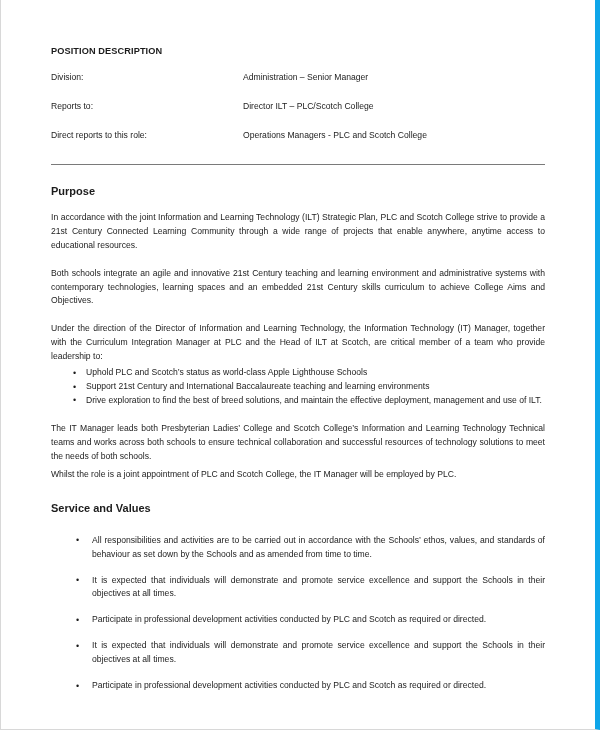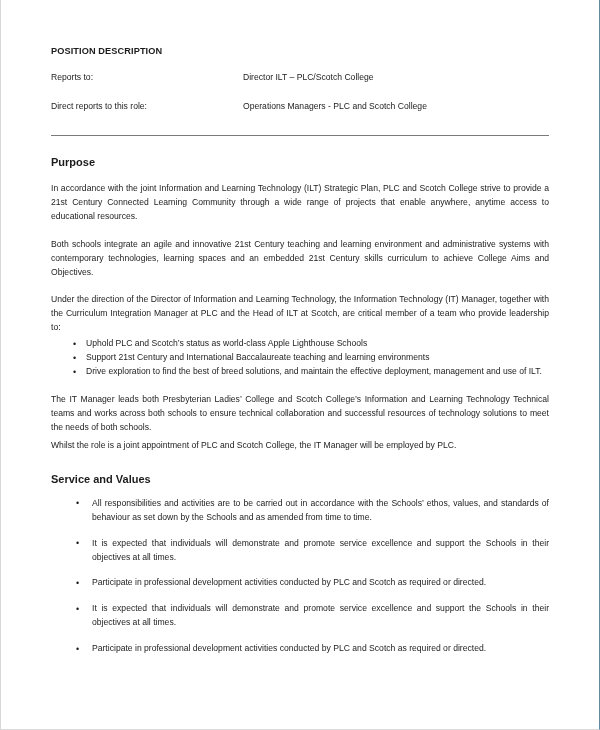--- a/index.html
+++ b/index.html
@@ -14,21 +14,21 @@
     color: #1c1c1c;
     overflow: hidden;
   }
   .page {
     position: relative;
     box-sizing: border-box;
     width: 600px;
     height: 730px;
     background: #ffffff;
     border-left: 1px solid #d8d8d8;
-    border-right: 1px solid #0ea5e9;
+    border-right: 5px solid #0ea5e9;
     border-bottom: 1px solid #d8d8d8;
     padding: 46px 50px 0 50px;
   }
   .doc-title {
     font-size: 9.2px;
     font-weight: bold;
     letter-spacing: 0.1px;
     margin: 0 0 17px 0;
     line-height: 1.1;
   }
@@ -86,21 +86,21 @@
     content: "\2022";
     position: absolute;
     left: 22px;
     top: -0.5px;
     font-size: 9px;
   }
   ul.bullets.purpose {
     margin-top: 2px;
   }
   ul.bullets.service {
-    margin-top: 12px;
+    margin-top: 20px;
   }
   ul.bullets.service > li {
     padding-left: 41px;
     margin-bottom: 12px;
   }
   ul.bullets.service > li::before {
     left: 25px;
   }
   ul.bullets.service > li:last-child {
     margin-bottom: 0;
@@ -108,20 +108,24 @@
 </style>
 </head>
 <body>
 
 <div class="page">
 
   <h1 class="doc-title">POSITION DESCRIPTION</h1>
 
   <table class="meta-table">
     <tbody>
+      <tr>
+        <td class="meta-label">Division:</td>
+        <td class="meta-value">Administration – Senior Manager</td>
+      </tr>
       <tr>
         <td class="meta-label">Reports to:</td>
         <td class="meta-value">Director ILT – PLC/Scotch College</td>
       </tr>
       <tr>
         <td class="meta-label">Direct reports to this role:</td>
         <td class="meta-value">Operations Managers - PLC and Scotch College</td>
       </tr>
     </tbody>
   </table>

